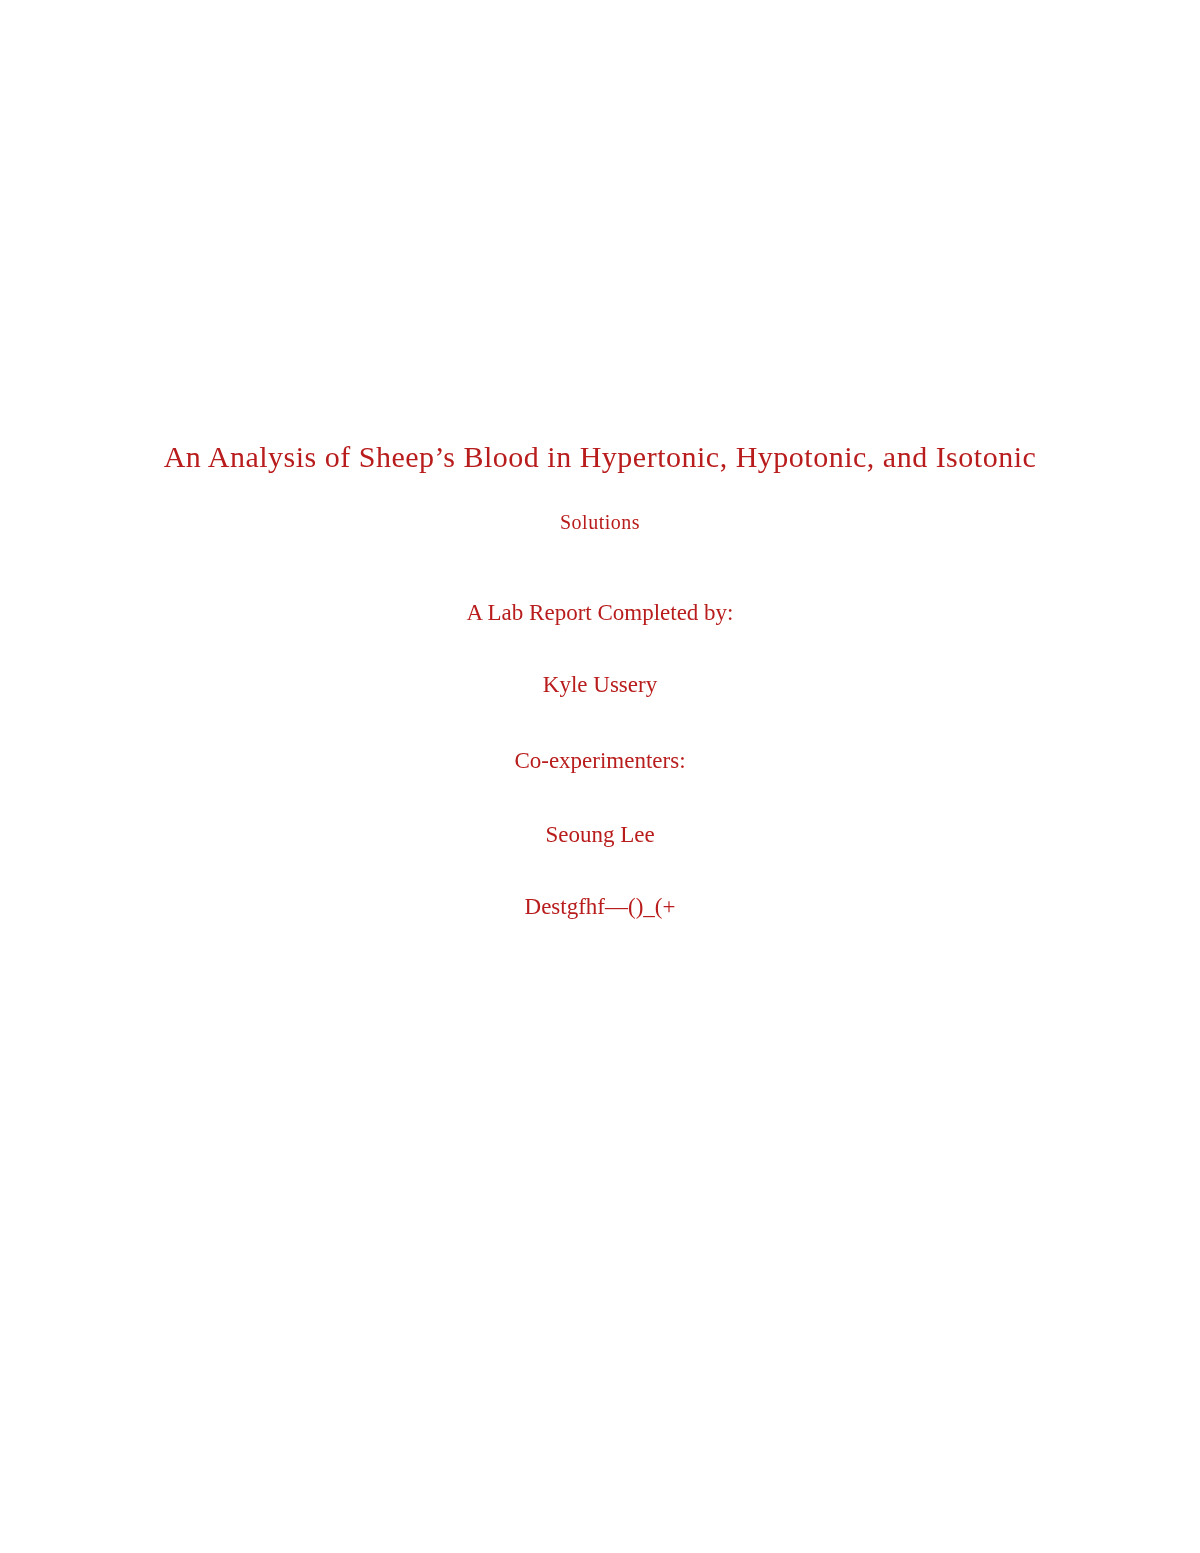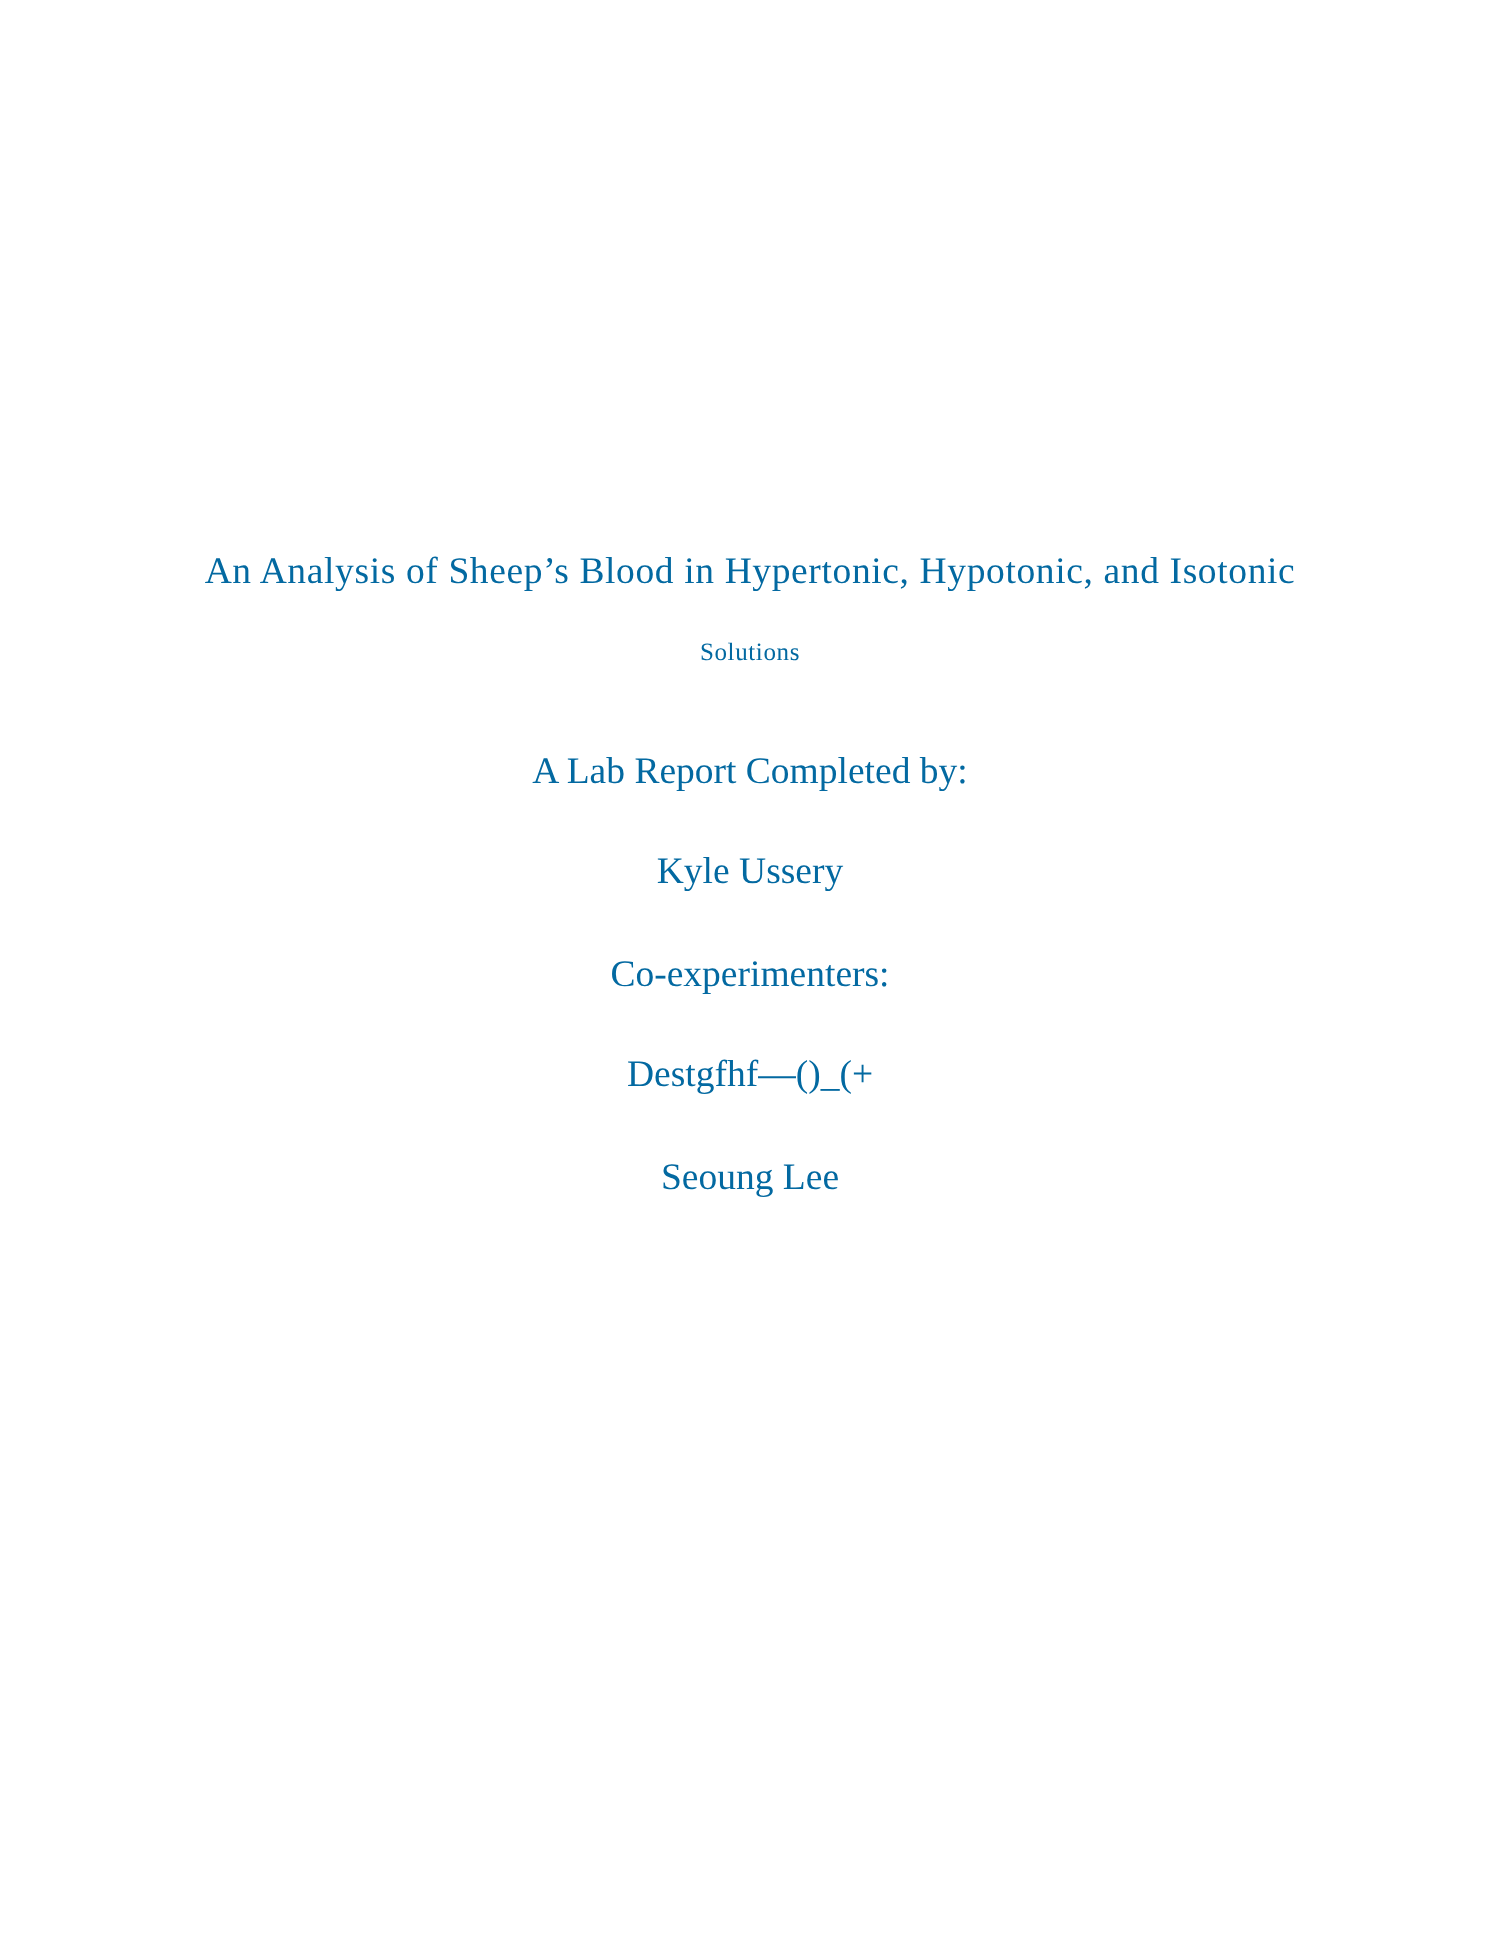--- a/index.html
+++ b/index.html
@@ -5,21 +5,21 @@
   html, body {
     margin: 0;
     padding: 0;
     background: #ffffff;
   }
   .page {
     position: relative;
     width: 1200px;
     height: 1553px;
     background: #ffffff;
-    color: #0369a1;
+    color: #b91c1c;
     font-family: "Liberation Serif", "DejaVu Serif", serif;
     overflow: hidden;
     text-decoration: underline;
   }
   .content {
     position: absolute;
     top: 0;
     left: 100px;
     right: 100px;
     text-align: center;
@@ -32,21 +32,21 @@
     letter-spacing: 0.5px;
   }
   .title-line2 {
     margin: 38px 0 0 0;
     font-size: 20px;
     line-height: 1.1;
     font-weight: normal;
     letter-spacing: 0.5px;
   }
   .body-line {
-    font-size: 30px;
+    font-size: 23px;
     line-height: 1.1;
     font-weight: normal;
     margin: 0;
   }
   .byline        { margin-top: 67px; }
   .author        { margin-top: 47px; }
   .coexp-label   { margin-top: 50px; }
   .coexp-name-1  { margin-top: 49px; }
   .coexp-name-2  { margin-top: 47px; }
 </style>
@@ -57,17 +57,17 @@
   <div class="content">
     <h1 class="title-line1">An Analysis of Sheep’s Blood in Hypertonic, Hypotonic, and Isotonic</h1>
     <h1 class="title-line2">Solutions</h1>
 
     <p class="body-line byline">A Lab Report Completed by:</p>
 
     <p class="body-line author">Kyle Ussery</p>
 
     <p class="body-line coexp-label">Co-experimenters:</p>
 
+    <p class="body-line coexp-name-1">Seoung Lee</p>
+
     <p class="body-line coexp-name-2">Destgfhf—()_(+</p>
-
-    <p class="body-line coexp-name-1">Seoung Lee</p>
   </div>
 </div>
 
 </body></html>

